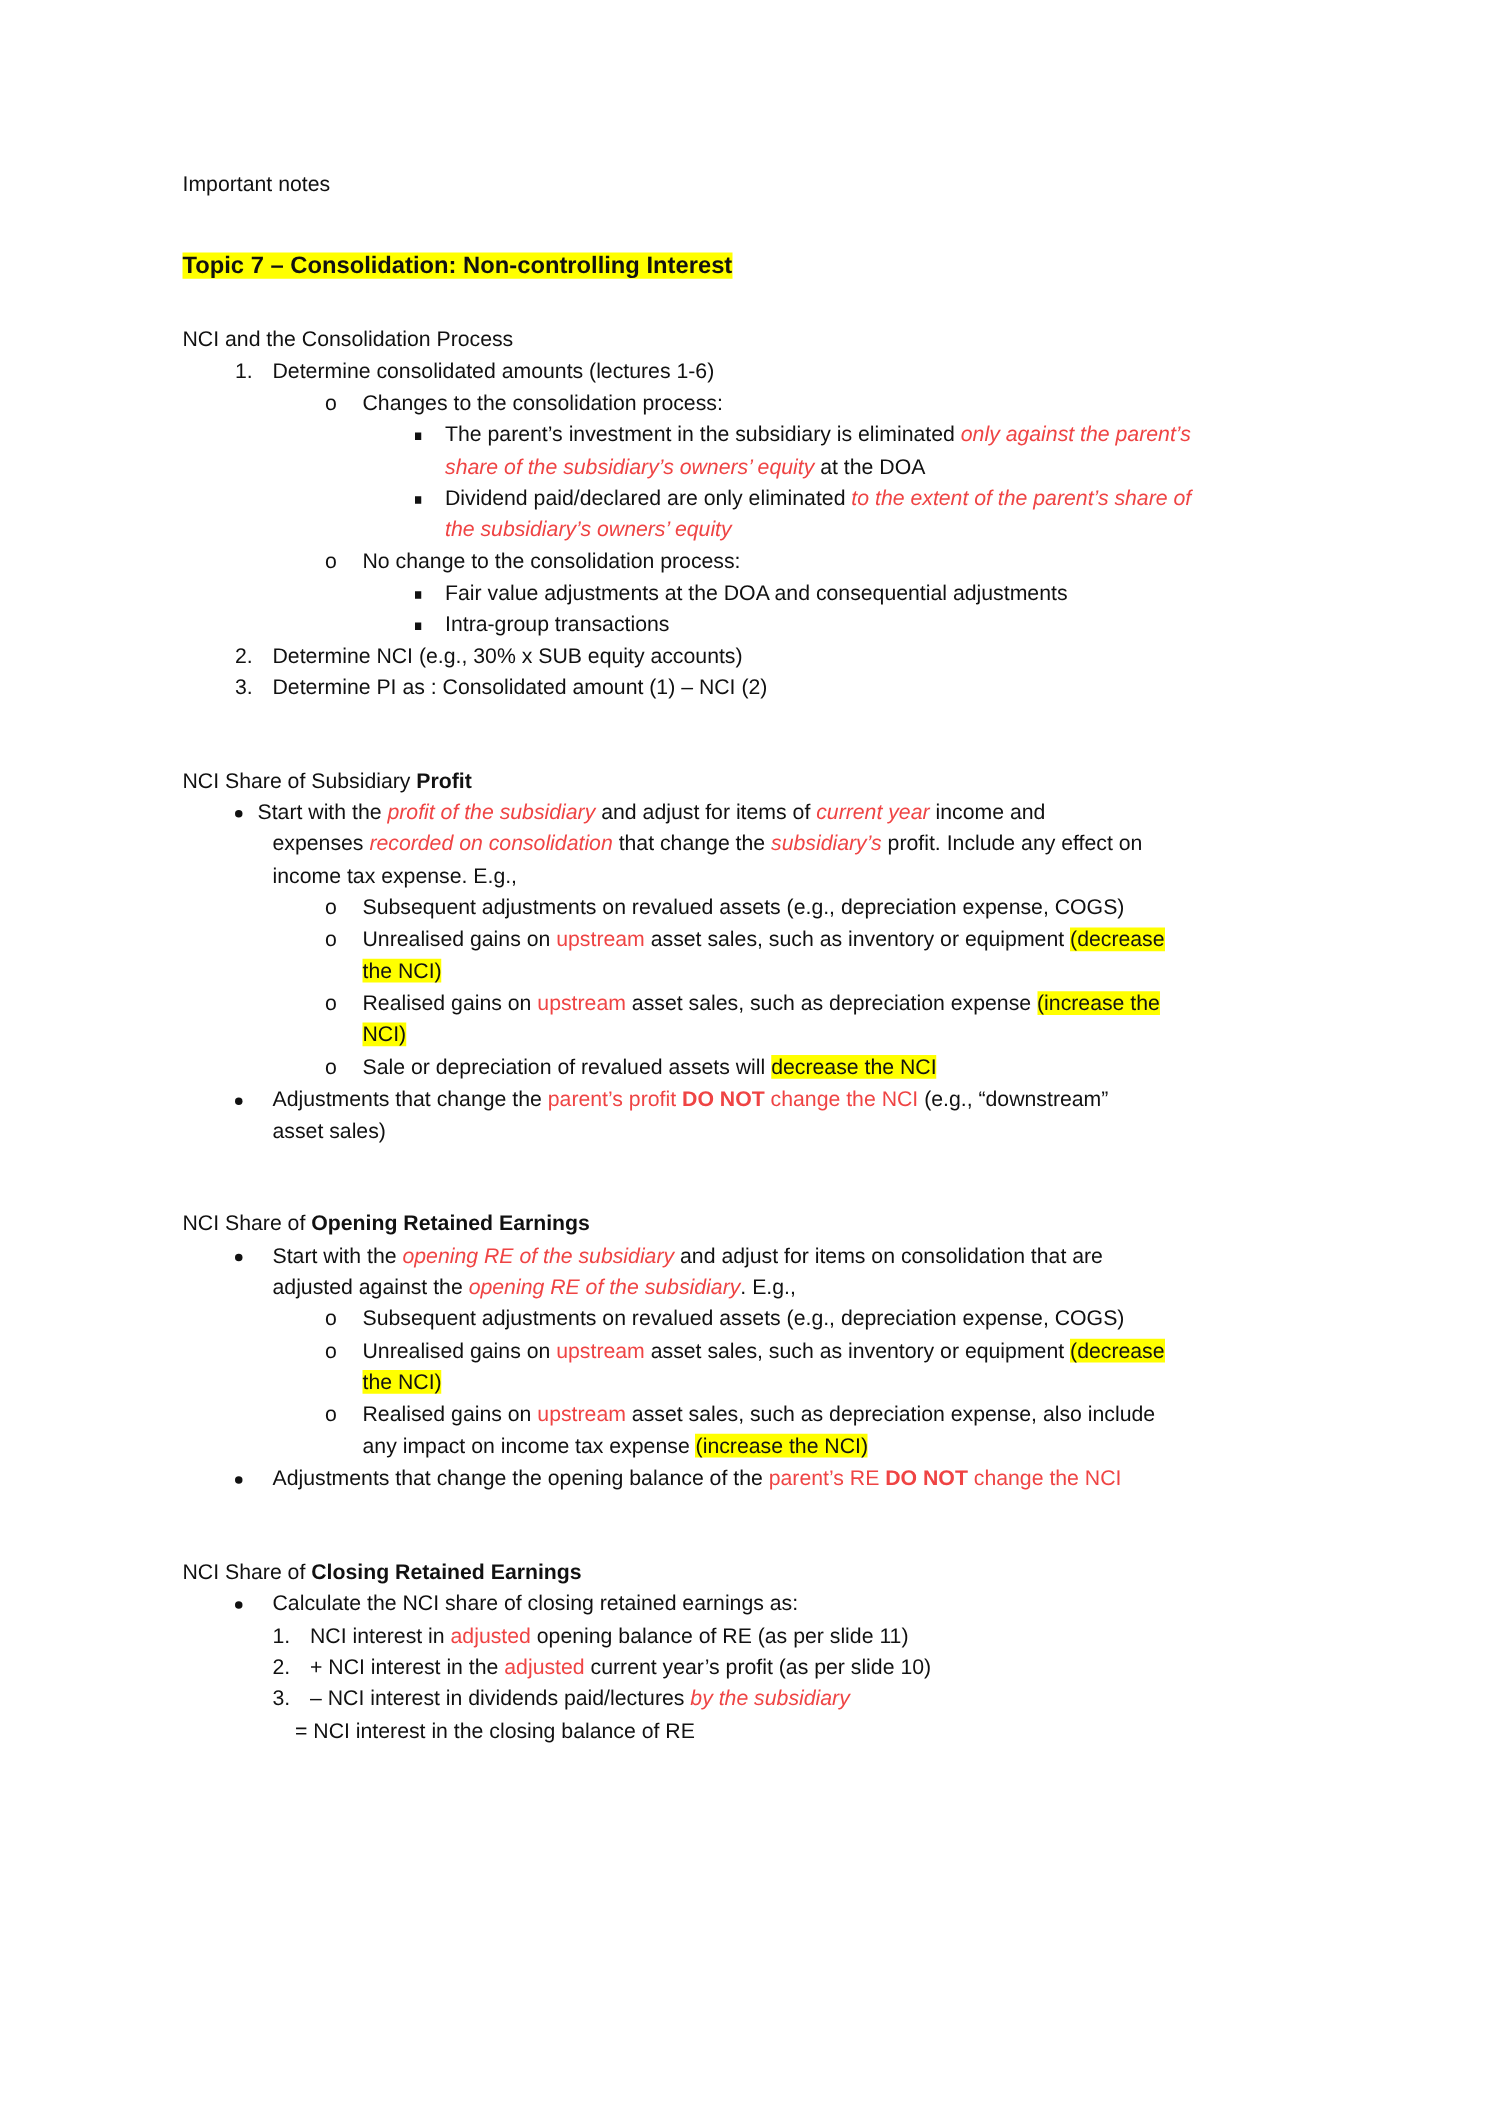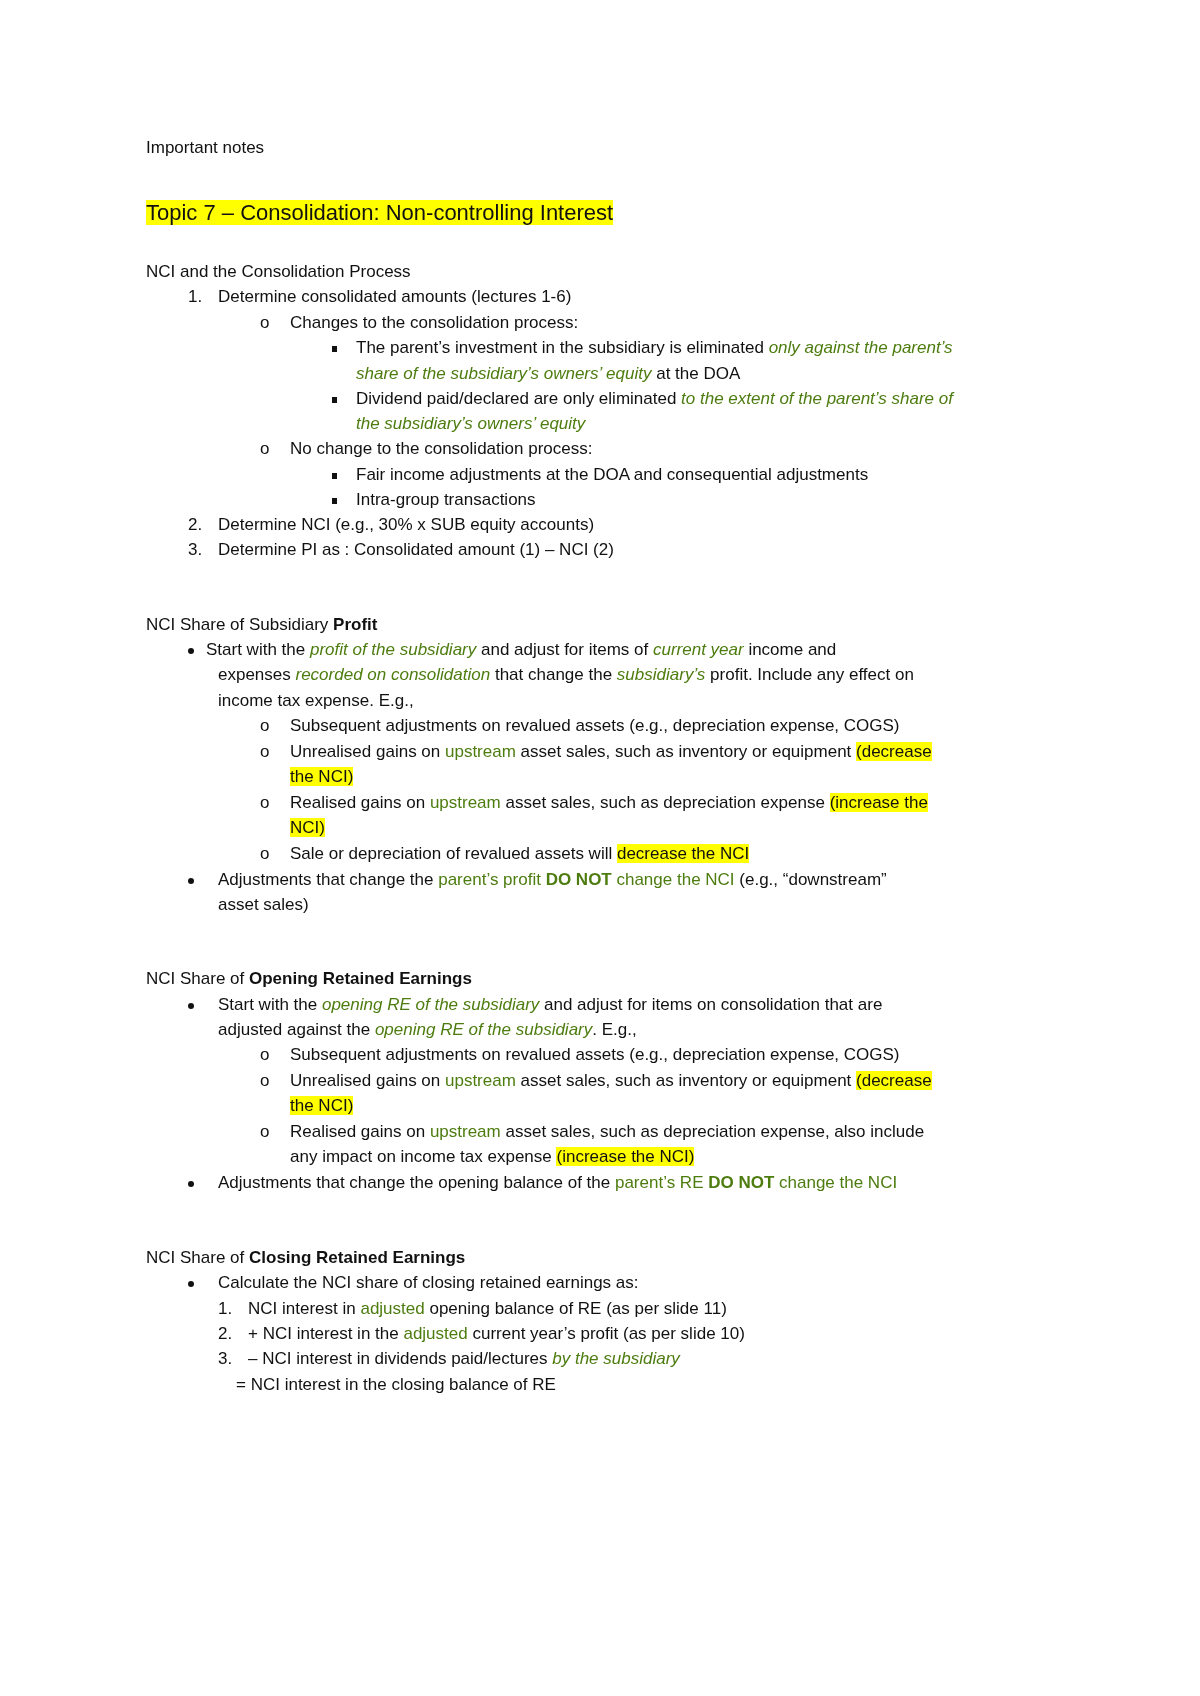--- a/index.html
+++ b/index.html
@@ -2,27 +2,27 @@
 <html><head>
 <meta charset="utf-8">
 <style>
   html, body { margin: 0; padding: 0; background: #ffffff; }
   body {
     width: 1200px; height: 1696px; position: relative; overflow: hidden;
     font-family: "Liberation Sans", sans-serif; font-size: 17px; color: #111;
   }
   .page { position: absolute; left: 146px; top: 0; width: 920px; }
   .line { position: absolute; white-space: nowrap; line-height: 24px; }
-  .red { color: #4d7c0f; text-align: right; }
+  .red { color: #ef4444; text-align: right; }
   .it { font-style: italic; }
   .b { font-weight: bold; }
   .u { }
   .hl { background: #ffff00; }
   .marker { position: absolute; white-space: nowrap; line-height: 24px; }
-  .title { font-size: 22px; font-weight: normal; line-height: 30px; }
+  .title { font-size: 19px; font-weight: bold; line-height: 30px; }
   .sq { display: inline-block; width: 5px; height: 6px; background: #111; vertical-align: middle; }
   .dot { display: inline-block; width: 6px; height: 6px; border-radius: 50%; background: #111; vertical-align: middle; }
 </style>
 </head>
 <body>
 
 <div class="page">
 
   <div class="line" style="top:136px;left:0">Important notes</div>
 
@@ -41,21 +41,21 @@
   <div class="line" style="top:362px;left:210px"><span class="red it">share of the subsidiary’s owners’ equity</span><span> at the DOA</span></div>
 
   <div class="marker" style="top:387px;left:186px"><span class="sq"></span></div>
   <div class="line" style="top:387px;left:210px"><span>Dividend paid/declared are only eliminated </span><span class="red it">to the extent of the parent’s share of</span></div>
   <div class="line" style="top:412px;left:210px"><span class="red it">the subsidiary’s owners’ equity</span></div>
 
   <div class="marker" style="top:437px;left:114px">o</div>
   <div class="line" style="top:437px;left:144px"><span class="u">No change</span><span> to the consolidation process:</span></div>
 
   <div class="marker" style="top:463px;left:186px"><span class="sq"></span></div>
-  <div class="line" style="top:463px;left:210px">Fair income adjustments at the DOA and consequential adjustments</div>
+  <div class="line" style="top:463px;left:210px">Fair value adjustments at the DOA and consequential adjustments</div>
   <div class="marker" style="top:488px;left:186px"><span class="sq"></span></div>
   <div class="line" style="top:488px;left:210px">Intra-group transactions</div>
 
   <div class="marker" style="top:513px;left:42px">2.</div>
   <div class="line" style="top:513px;left:72px">Determine NCI (e.g., 30% x SUB equity accounts)</div>
   <div class="marker" style="top:538px;left:42px">3.</div>
   <div class="line" style="top:538px;left:72px">Determine PI as : Consolidated amount (1) – NCI (2)</div>
 
   <div class="line" style="top:613px;left:0"><span>NCI Share of Subsidiary </span><span class="b">Profit</span></div>
 

